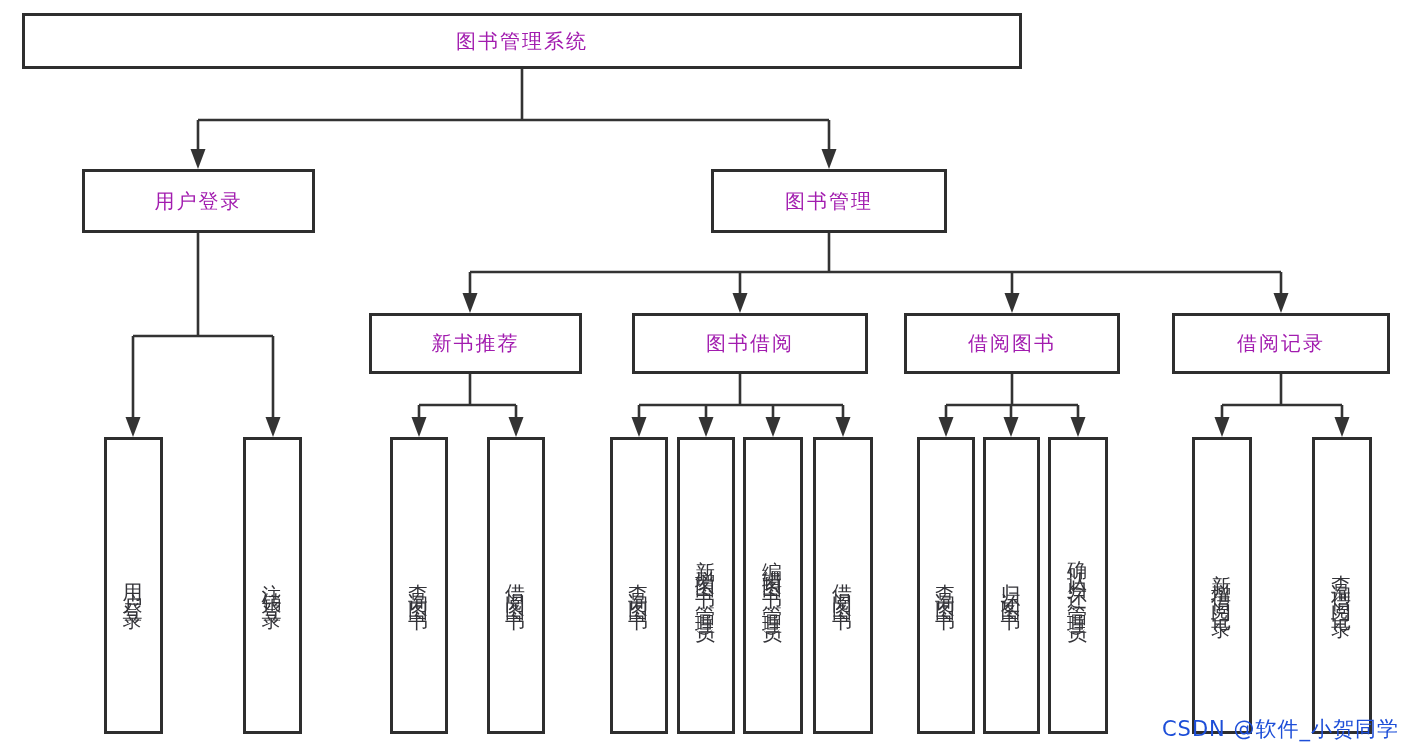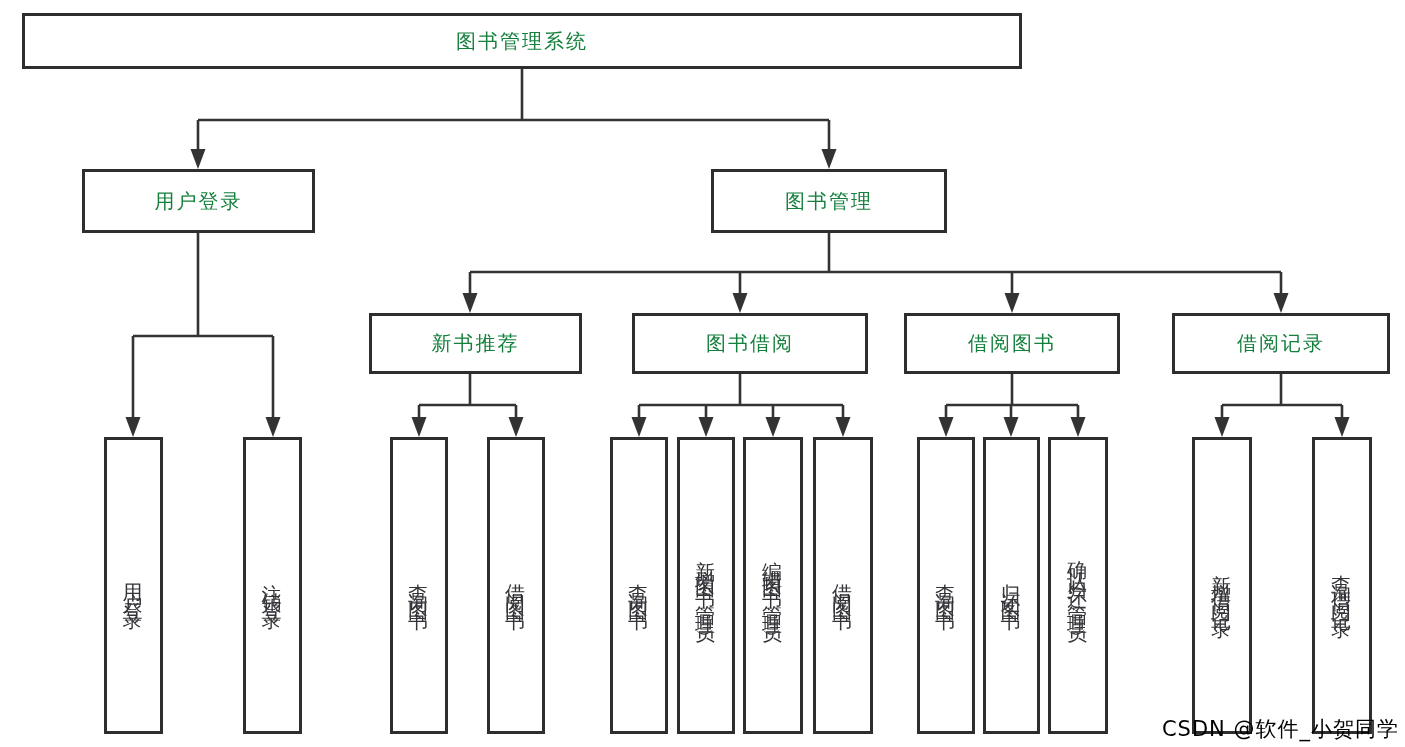--- a/index.html
+++ b/index.html
@@ -4,33 +4,33 @@
 <style>
   html,body{margin:0;padding:0;background:#ffffff;}
   .stage{
     position:relative;width:1405px;height:747px;background:#ffffff;overflow:hidden;
     font-family:"DejaVu Sans","Liberation Sans",sans-serif;
   }
   .wires{position:absolute;left:0;top:0;width:1405px;height:747px;pointer-events:none;}
   .hbox{
     position:absolute;background:#ffffff;border:3px solid #2e2e2e;box-sizing:border-box;
     display:flex;align-items:center;justify-content:center;
-    font-size:20px;color:#15803d;letter-spacing:2px;white-space:nowrap;z-index:2;
+    font-size:20px;color:#a21caf;letter-spacing:2px;white-space:nowrap;z-index:2;
   }
   .vbox{
     position:absolute;background:#ffffff;border:3px solid #2e2e2e;box-sizing:border-box;z-index:2;
   }
   .vbox > span{
     position:absolute;left:50%;top:50%;transform:translate(-50%,-50%);
     writing-mode:vertical-rl;text-orientation:mixed;
     font-size:20px;color:#333338;letter-spacing:9px;white-space:nowrap;
   }
   .watermark{
     position:absolute;right:6px;bottom:4px;z-index:3;
-    font-size:21px;color:#000000;letter-spacing:1px;white-space:nowrap;
+    font-size:21px;color:#1d4ed8;letter-spacing:1px;white-space:nowrap;
   }
 </style>
 </head>
 <body>
 
 <div class="stage">
 
   <svg class="wires" viewBox="0 0 1405 747" xmlns="http://www.w3.org/2000/svg">
     <g stroke="#333333" stroke-width="2.6" fill="none">
 

